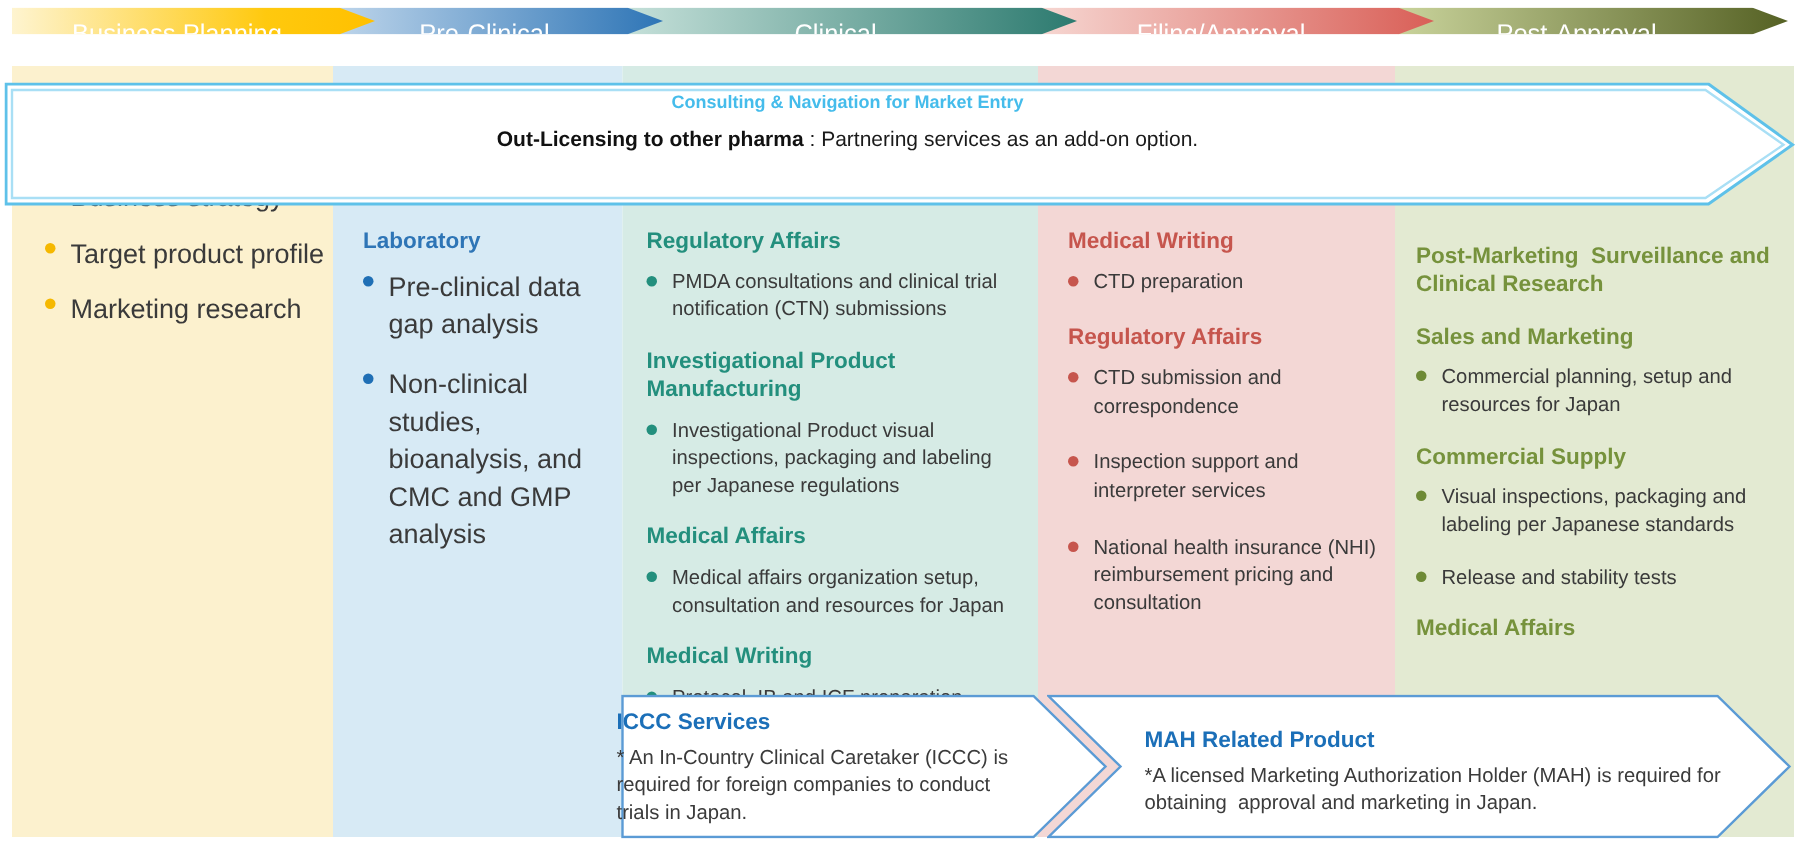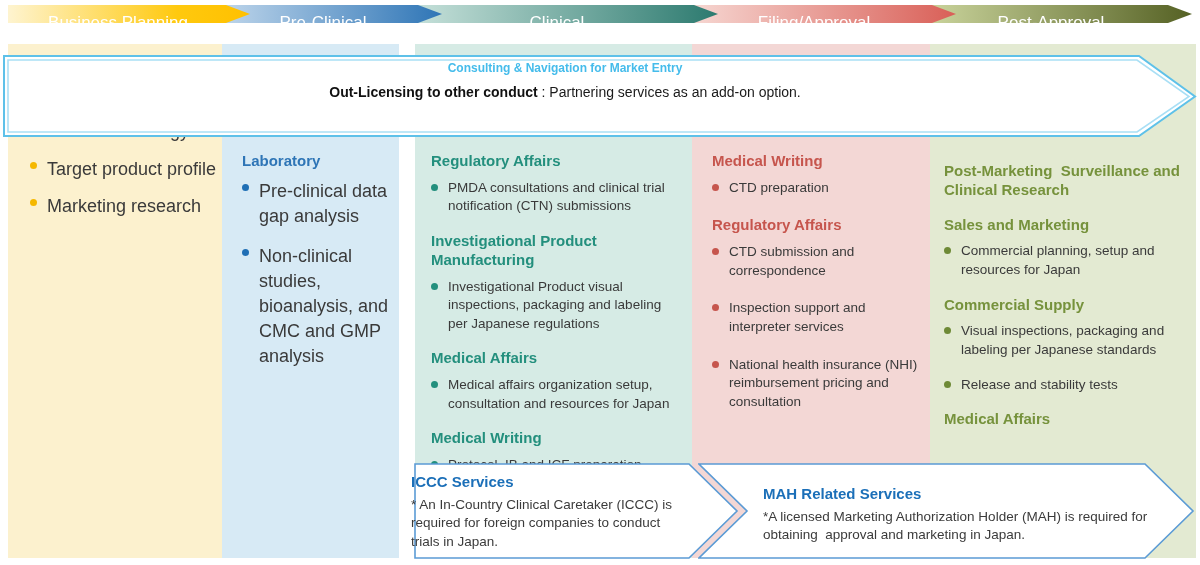--- a/index.html
+++ b/index.html
@@ -17,21 +17,21 @@
   }
   .stage span{display:block;padding-right:22px;}
   .stage1{left:8px;width:242px;z-index:15;background:linear-gradient(90deg,#FEF4D0,#FFC90E 70%,#FFC000);}
   .stage2{left:226px;width:216px;z-index:14;background:linear-gradient(90deg,#BCD4EA,#2E75B6);}
   .stage3{left:418px;width:300px;z-index:13;background:linear-gradient(90deg,#C5E0D9,#2C7A6F);}
   .stage4{left:694px;width:262px;z-index:12;background:linear-gradient(90deg,#F6D6D1,#D95F57);}
   .stage5{left:932px;width:260px;z-index:11;background:linear-gradient(90deg,#C9D39B,#556124);}
   
   .col{position:absolute;top:44px;height:514px;z-index:1;box-sizing:border-box;}
   .col1{left:8px;width:256px;background:#FCF1CE;padding:48px 14px 0 22px;}
-  .col2{left:222px;width:177px;background:#D7EAF5;padding:108px 10px 0 20px;}
+  .col2{left:222px;width:193px;background:#D7EAF5;padding:108px 10px 0 20px;}
   .col3{left:415px;width:277px;background:#D6EBE5;padding:108px 12px 0 16px;}
   .col4{left:692px;width:238px;background:#F3D7D5;padding:108px 12px 0 20px;}
   .col5{left:930px;width:266px;background:#E3EAD2;padding:118px 10px 0 14px;}
   .sec{margin:0 0 16px;}
   .sec-h{font-weight:bold;font-size:15px;line-height:1.25;margin:0 0 8px;white-space:pre-wrap;}
   .col1 .sec-h{color:#BF9000;}
   .col2 .sec-h{color:#2E75B6;}
   .col3 .sec-h{color:#238F7D;}
   .col4 .sec-h{color:#C6554D;}
   .col5 .sec-h{color:#76923C;}
@@ -196,30 +196,30 @@
     <div class="sec-h">Medical Affairs</div>
   </div>
 </div>
 
 <svg class="banner-svg" width="1194" height="83" viewBox="0 0 1194 83">
   <polygon points="1,1 1136,1 1192,41.5 1136,81 1,81" fill="#ffffff" stroke="#5EC1E9" stroke-width="2"></polygon>
   <polygon points="5,5 1134,5 1186,41.5 1134,77 5,77" fill="none" stroke="#A9DFF5" stroke-width="1.6"></polygon>
 </svg>
 <div class="banner-text">
   <div class="banner-title">Consulting &amp; Navigation for Market Entry</div>
-  <div class="banner-line"><b>Out-Licensing to other conduct</b><span> : Partnering services as an add-on option.</span></div>
+  <div class="banner-line"><b>Out-Licensing to other pharma</b><span> : Partnering services as an add-on option.</span></div>
 </div>
 
 <svg class="callout-svg" style="left:414px;top:463px;" width="325" height="96" viewBox="0 0 325 96">
   <polygon points="1,1 275,1 323,48 275,95 1,95" fill="#ffffff" stroke="#5B9BD5" stroke-width="1.6"></polygon>
 </svg>
 <div class="callout-text" style="left:411px;top:472px;width:278px;">
   <div class="callout-title">ICCC Services</div>
   <div class="callout-body">* An In-Country Clinical Caretaker (ICCC) is required for foreign companies to conduct trials in Japan.</div>
 </div>
 
 <svg class="callout-svg" style="left:698px;top:463px;" width="497" height="96" viewBox="0 0 497 96">
   <polygon points="1,1 447,1 495,48 447,95 1,95 49,48" fill="#ffffff" stroke="#5B9BD5" stroke-width="1.6"></polygon>
 </svg>
 <div class="callout-text" style="left:763px;top:484px;width:395px;">
-  <div class="callout-title">MAH Related Services</div>
+  <div class="callout-title">MAH Related Product</div>
   <div class="callout-body">*A licensed Marketing Authorization Holder (MAH) is required for obtaining  approval and marketing in Japan.</div>
 </div>
 
 </body></html>

